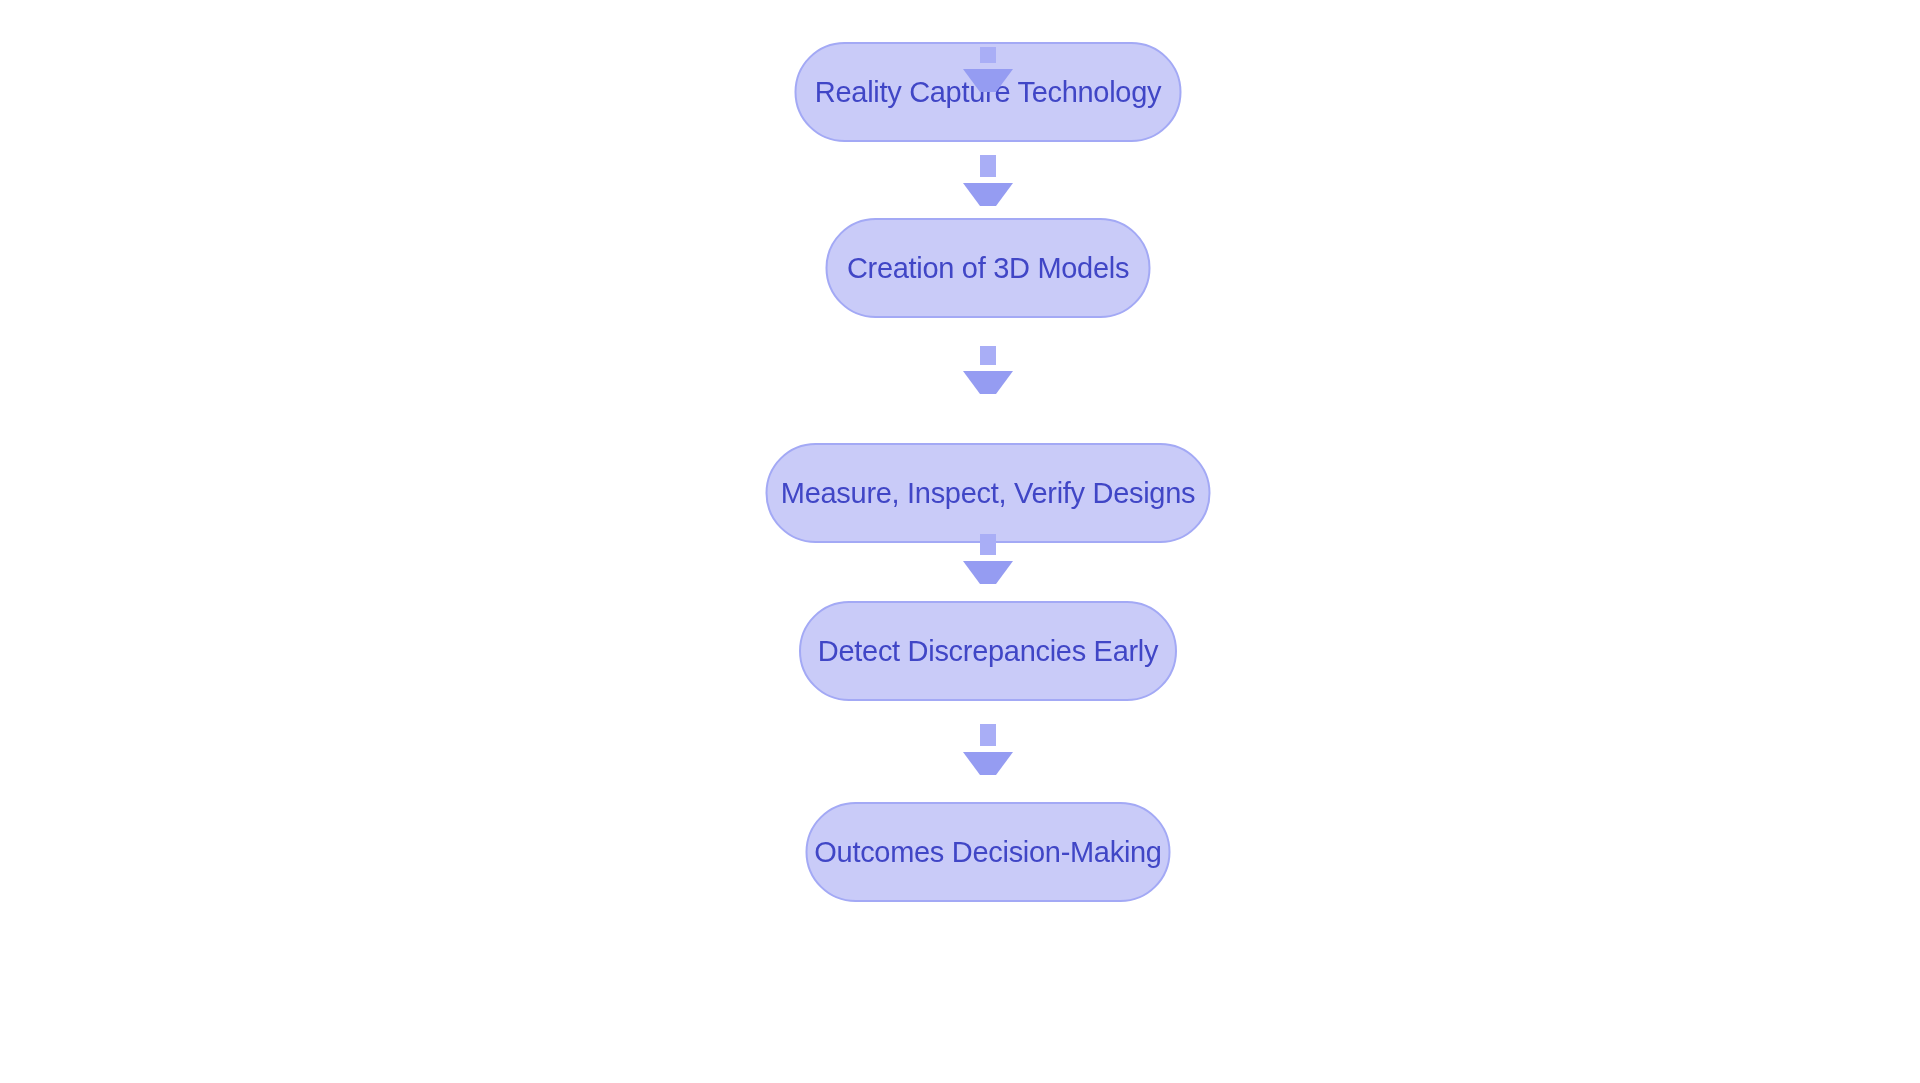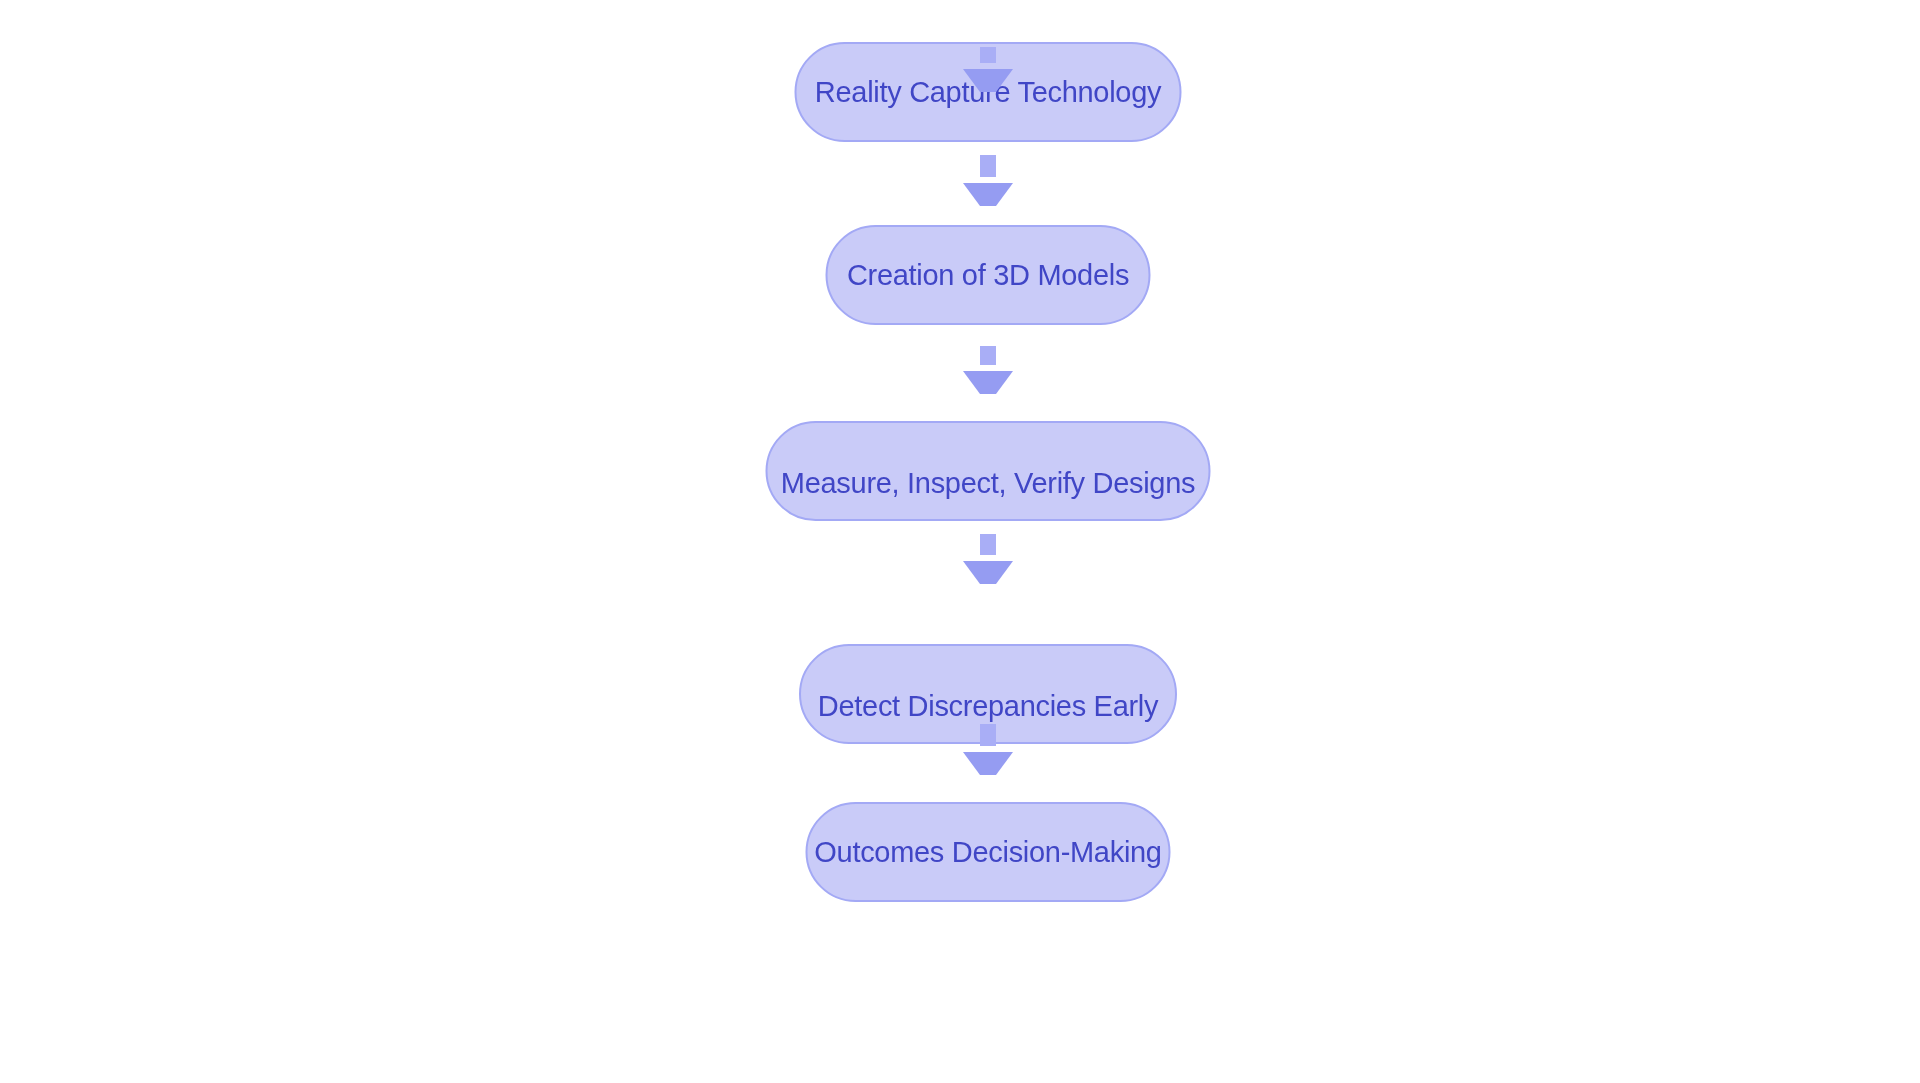--- a/index.html
+++ b/index.html
@@ -32,23 +32,23 @@
     align-items: center;
     justify-content: center;
     color: var(--node_text);
     font-size: 29px;
     font-weight: 400;
     letter-spacing: -0.3px;
     white-space: nowrap;
     text-align: center;
   }
   .node:nth-of-type(1) { top: 14px;  width: 387px; }
-  .node:nth-of-type(2) { top: 197px; width: 325px; }
-  .node:nth-of-type(3) { top: 393px; width: 445px; align-items: flex-end; }
-  .node:nth-of-type(4) { top: 616px; width: 378px; align-items: flex-end; }
+  .node:nth-of-type(2) { top: 190px; width: 325px; }
+  .node:nth-of-type(3) { top: 415px; width: 445px; }
+  .node:nth-of-type(4) { top: 573px; width: 378px; }
   .node:nth-of-type(5) { top: 774px; width: 365px; }
   .node:nth-of-type(6) { top: 965px; width: 393px; }
 
   .arrow {
     position: absolute;
     left: 50%;
     transform: translateX(-50%);
     display: flex;
     flex-direction: column;
     align-items: center;

